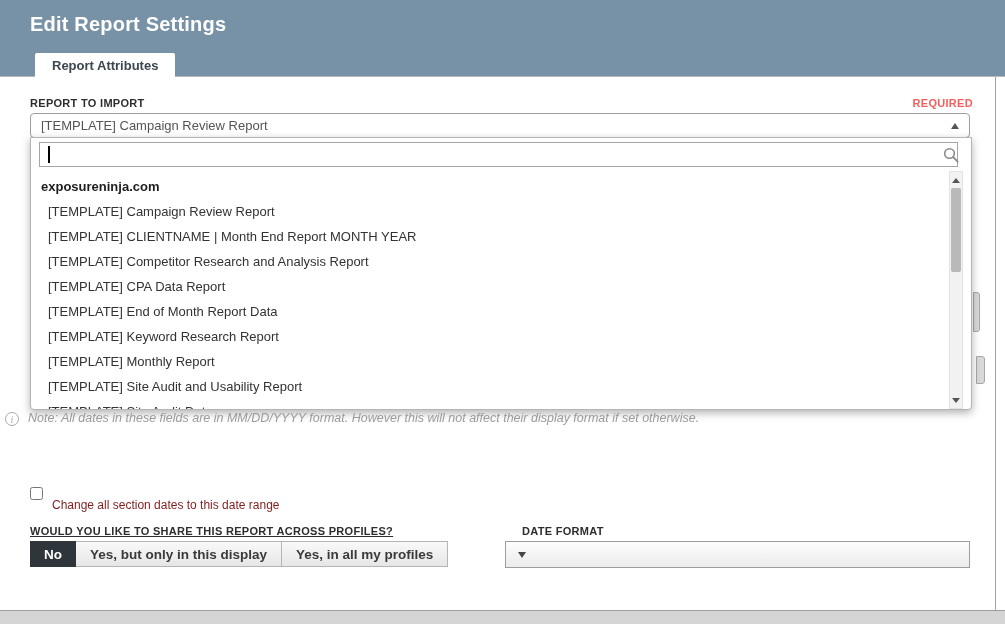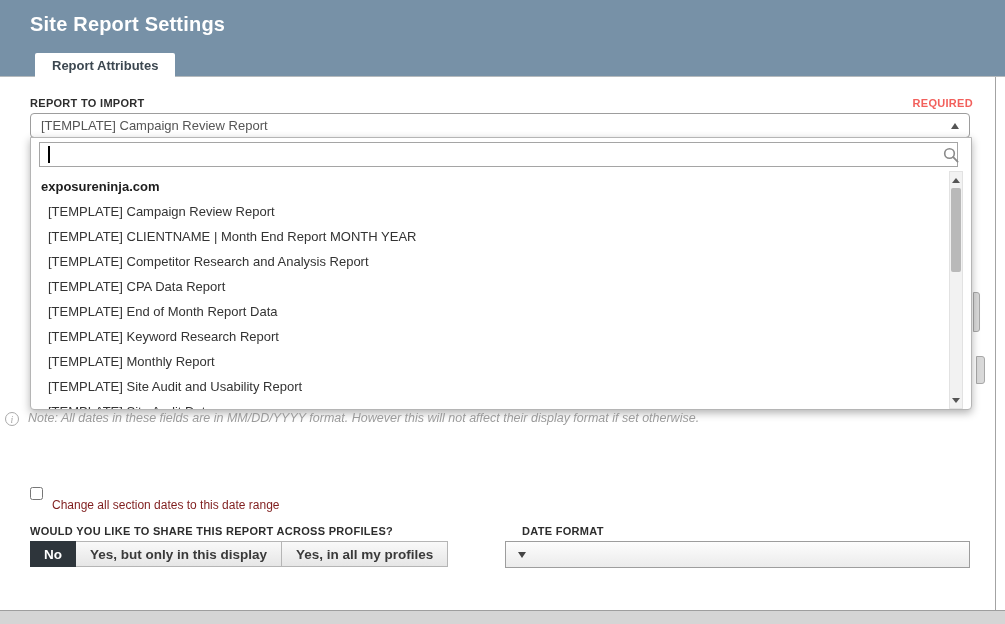--- a/index.html
+++ b/index.html
@@ -72,21 +72,21 @@
                color:#a9a9a9; font-size:10px; font-style:italic; font-family:"Liberation Serif", serif;
                display:flex; align-items:center; justify-content:center; margin-top:1px; flex:0 0 auto; }
   .note-text { margin-left:9px; font-size:12.5px; font-style:italic; color:#9b9b9b; }
 
   
   .checkbox-row { position:absolute; left:30px; top:474px; display:flex; align-items:center; }
   .checkbox-row input { width:13px; height:13px; margin:0; accent-color:#d8d8d8; }
   .checkbox-label { margin-left:9px; font-size:12px; color:#7f1d1d;margin-top:24px; }
 
   
-  .share-label { left:30px; top:525px; }
+  .share-label { left:30px; top:525px;text-decoration:underline; }
   .btn-group { position:absolute; left:30px; top:541px; display:flex; height:26px; }
   .seg-btn { height:26px; display:flex; align-items:center; justify-content:center;
              padding:0 14px; font-size:13.5px; font-weight:bold; color:#3a3a3a;
              background:linear-gradient(#f9f9f9,#e6e6e6); border:1px solid #b5b5b5;
              border-left:none; cursor:pointer; white-space:nowrap; }
   .seg-btn:first-child { border-left:1px solid #b5b5b5; }
   .seg-btn.selected { background:#2e353b; color:#ffffff; border-color:#2e353b; padding:0 13px; }
 
   
   .dateformat-label { left:505px; top:525px;padding-left:17px; }
@@ -100,21 +100,21 @@
   .right-border { position:absolute; left:995px; top:77px; width:1px; height:534px; background:#a3a3a3; }
   .bottom-strip { position:absolute; left:0; top:610px; width:1005px; height:14px;
                   background:#d5d5d5; border-top:1px solid #9e9e9e; }
 </style>
 </head>
 <body>
 
 <div class="stage">
 
   <div class="header">
-    <div class="page-title">Site Report Settings</div>
+    <div class="page-title">Edit Report Settings</div>
     <div class="tab">
       <span>Report Attributes</span>
     </div>
   </div>
 
   <div class="field-label" style="left:30px; top:97px;">REPORT TO IMPORT</div>
   <div class="required">REQUIRED</div>
 
   <div class="select-display">
     <span class="value">[TEMPLATE] Campaign Review Report</span>

